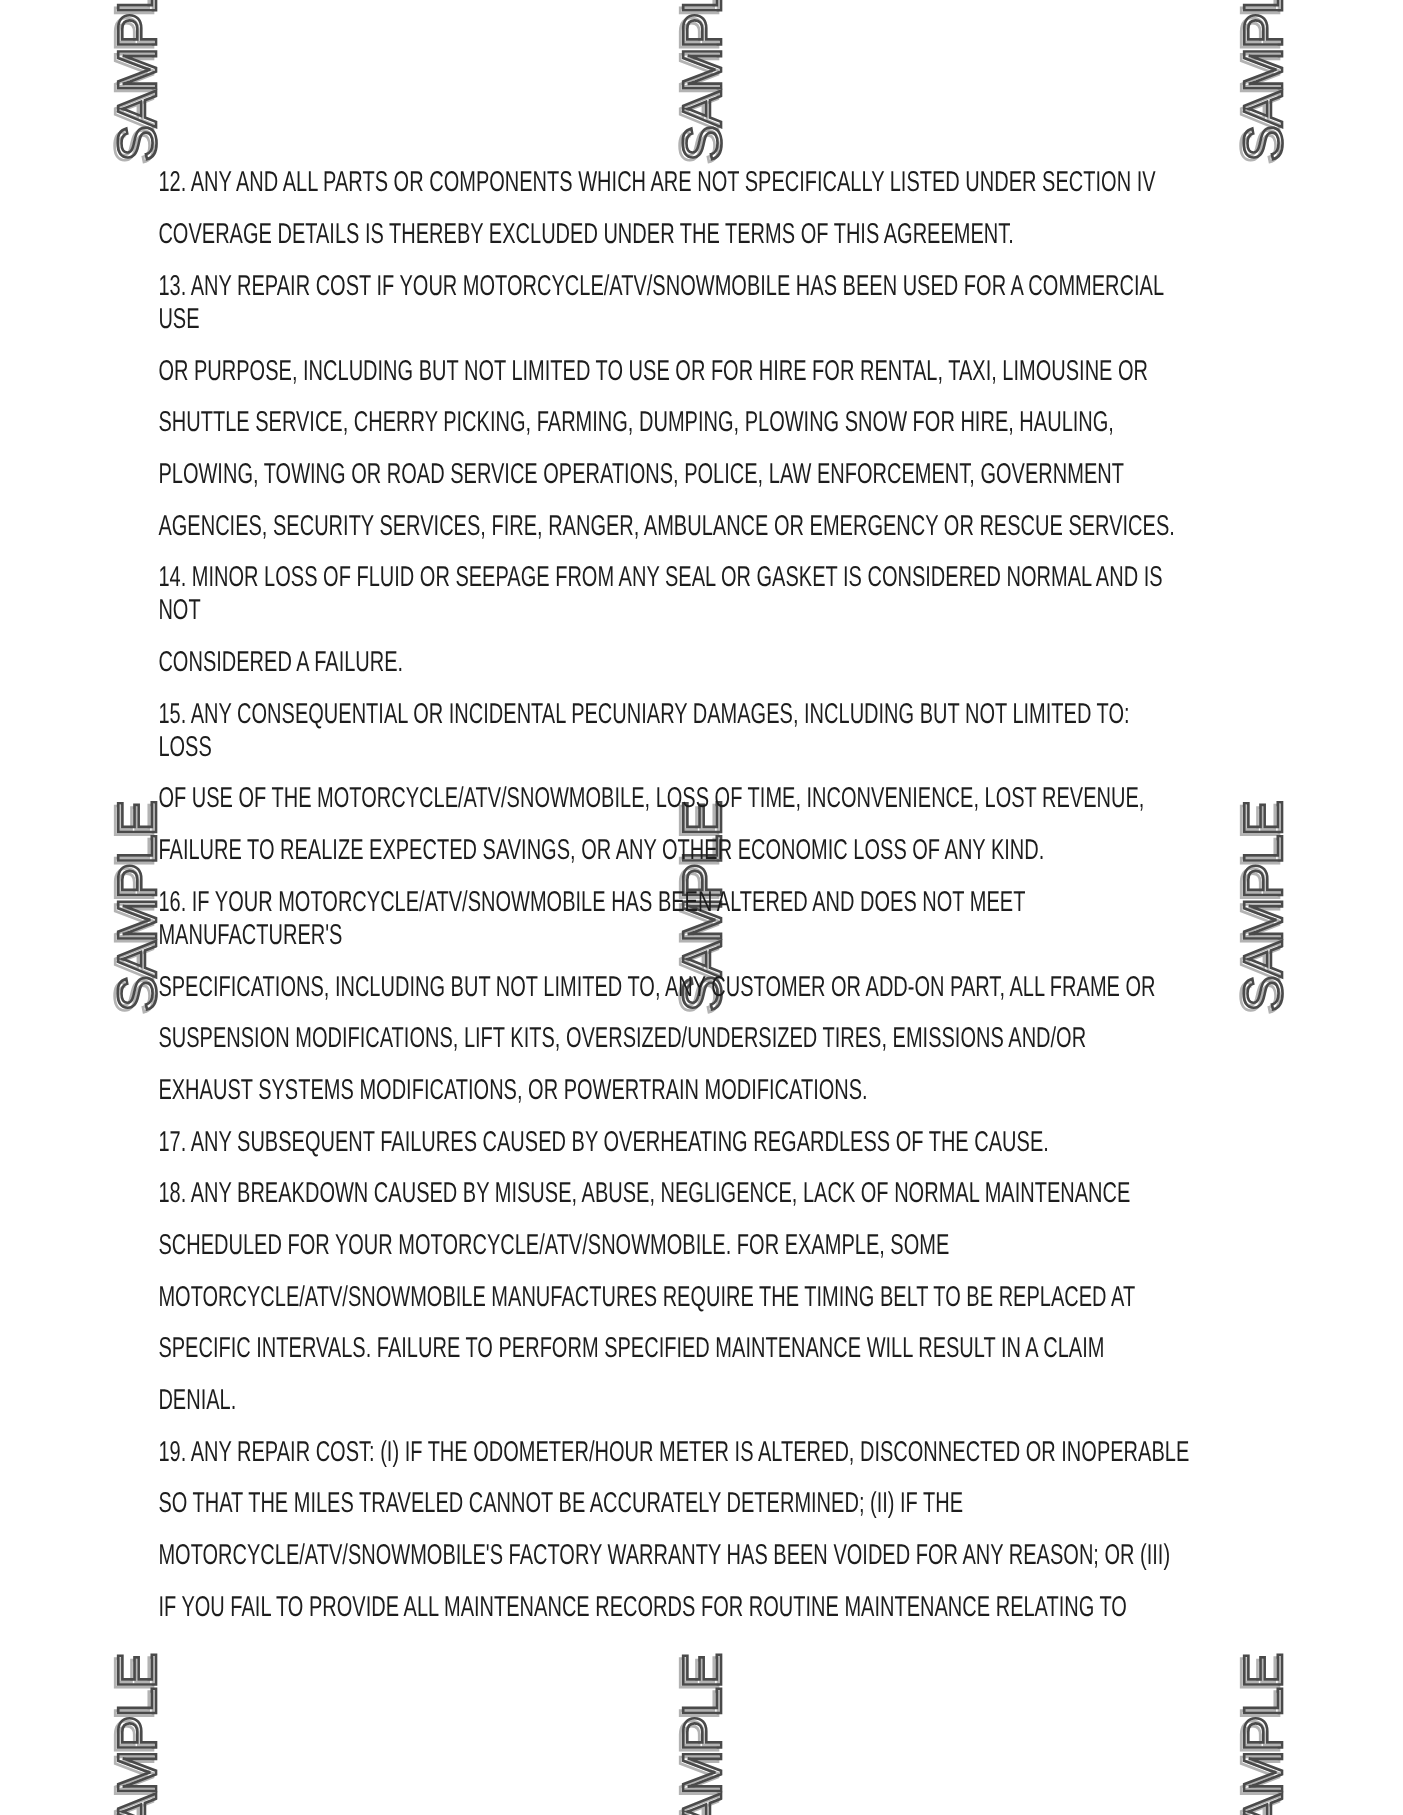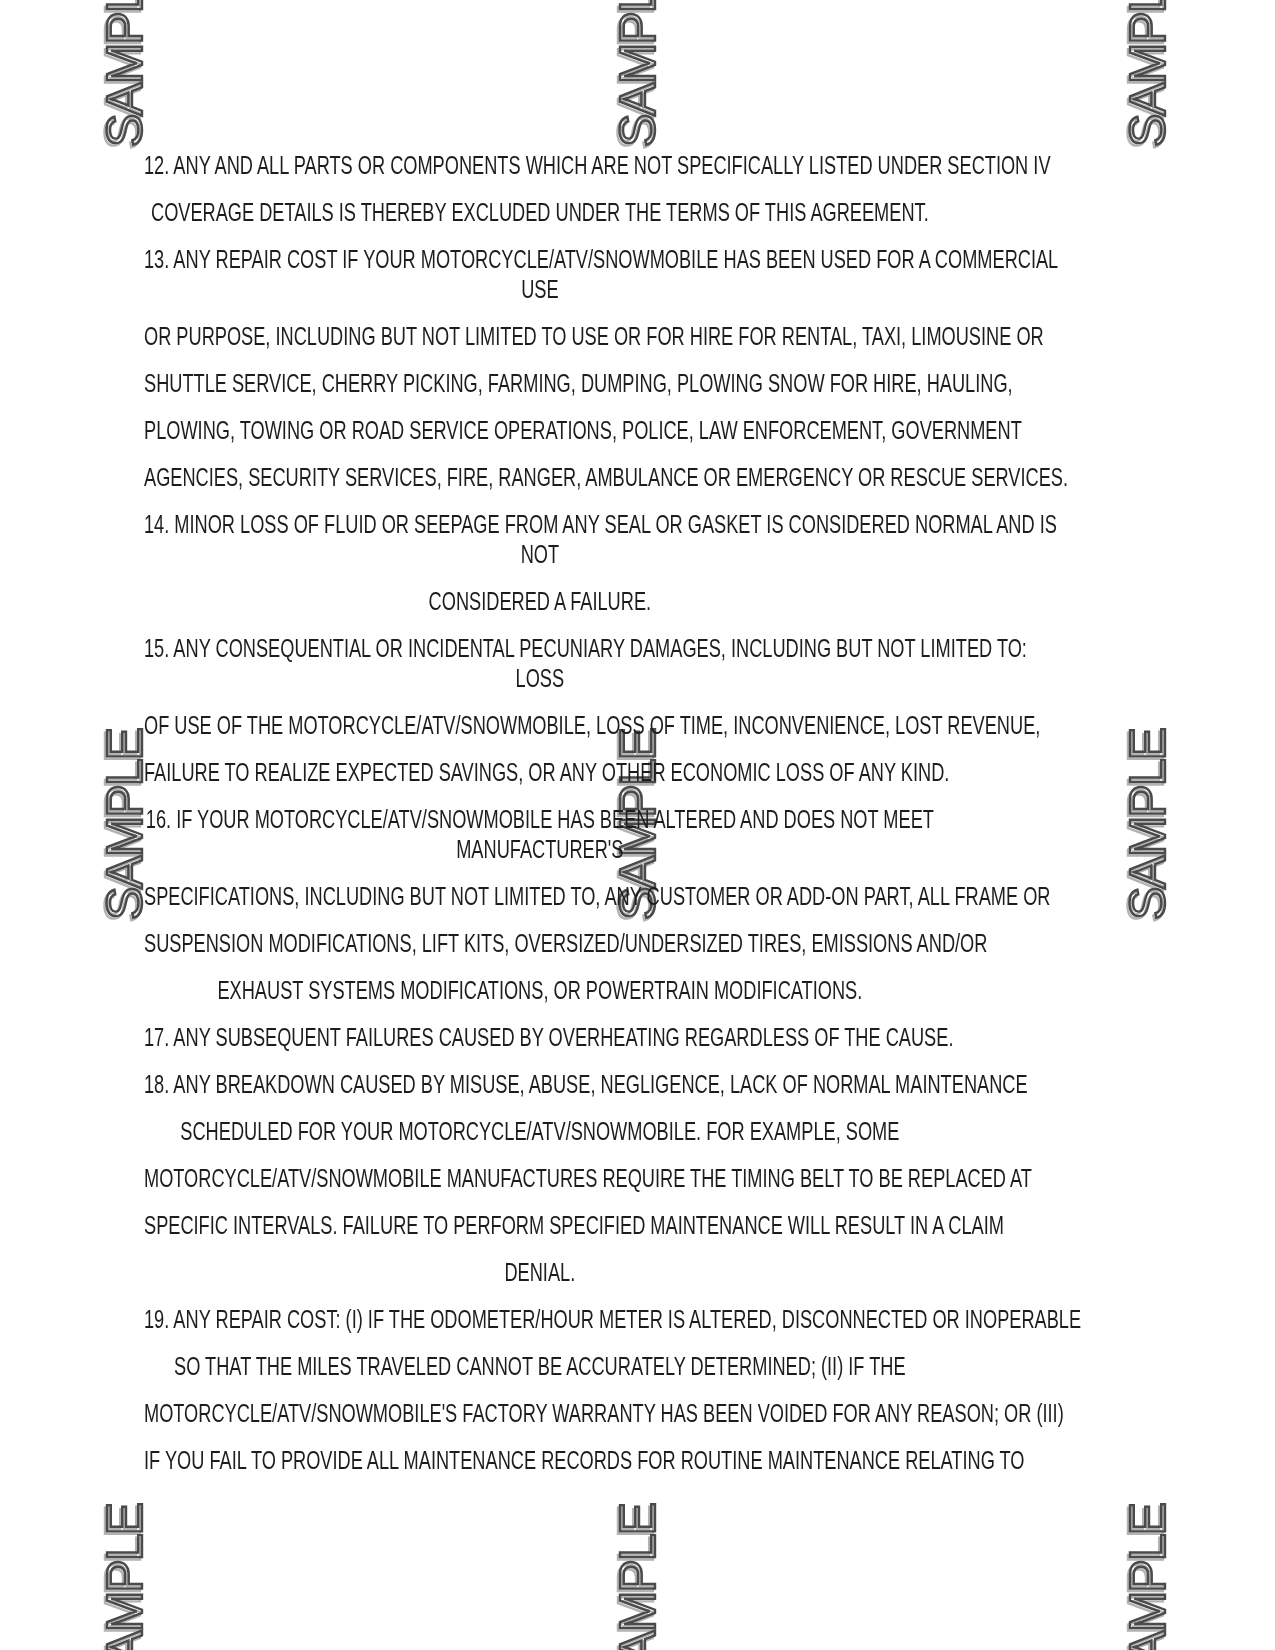--- a/index.html
+++ b/index.html
@@ -33,21 +33,20 @@
   }
   .wm-shadow {
     stroke: var(--wm-shadow, #b3b3b3);
     stroke-width: 2.4px;
   }
   .content {
     position: relative;
     z-index: 1;
     padding: 150px 0 0 144px;
     color: var(--ink, #1d1d1d);
-    text-align: center;
   }
   .ln {
     font-size: 26px;
     line-height: 30px;
     margin-top: 17px;
     white-space: nowrap;
     transform: scaleX(0.70);
     transform-origin: 0 0;
   }
   .ln--wrap { margin-top: 0; }

